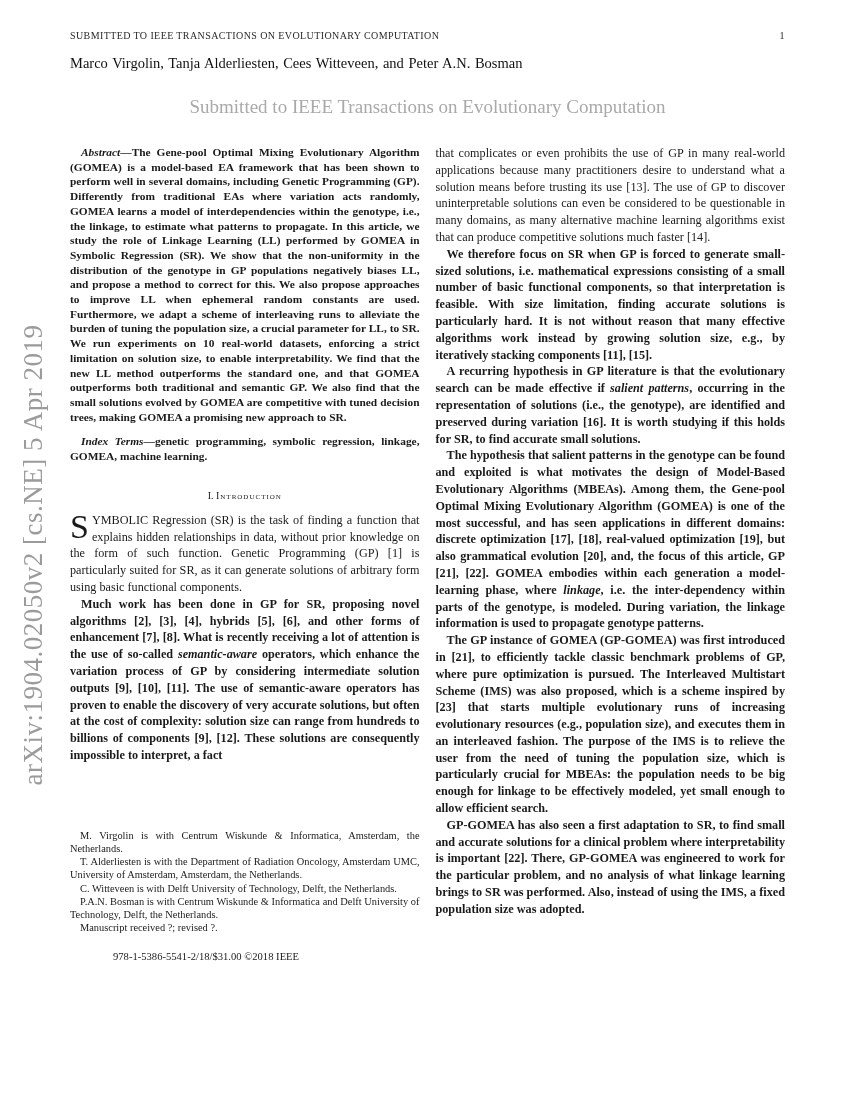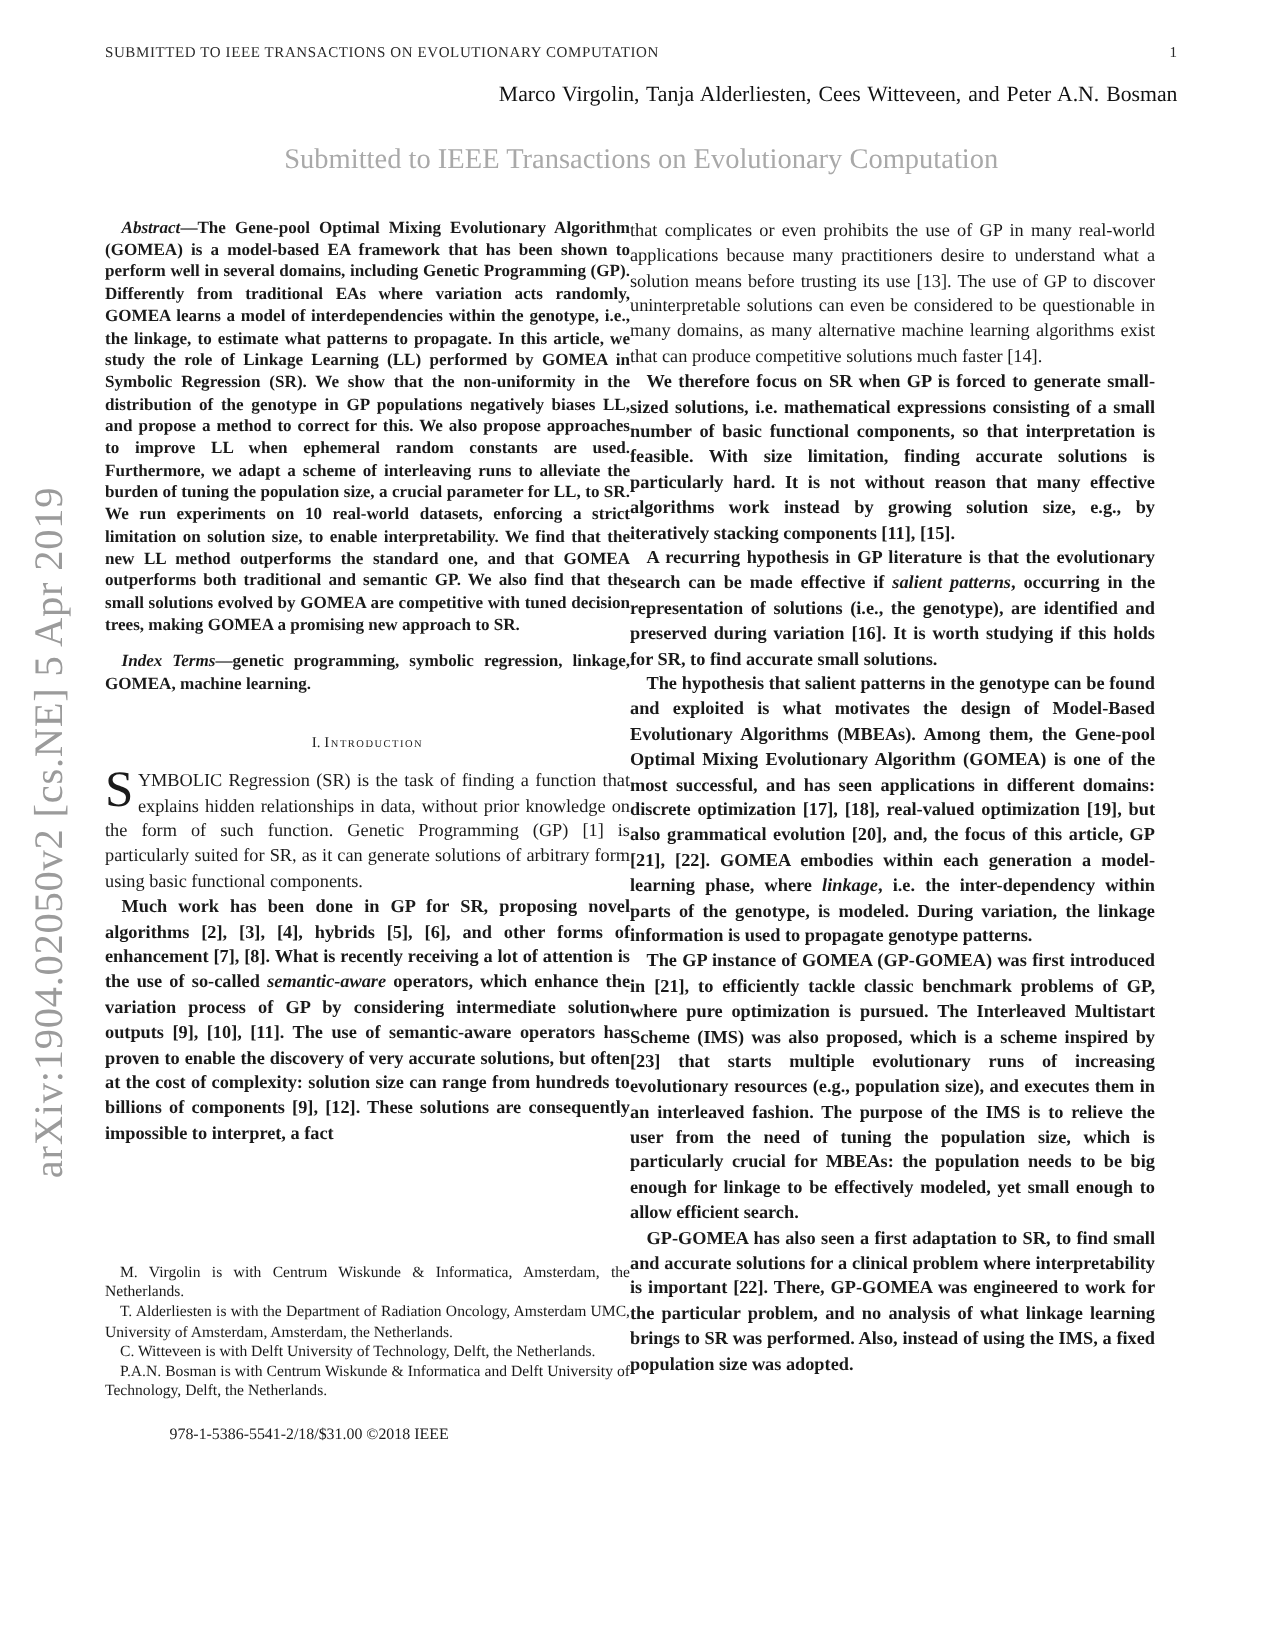--- a/index.html
+++ b/index.html
@@ -29,32 +29,32 @@
     font-size: 27px; color: #9b9b9b;
     letter-spacing: 0.5px;
   }
   
   .title {
     margin-top: 30px;
     text-align: center;
     font-size: 30px; line-height: 43px; font-weight: normal;
   }
   .authors {
-    margin-top: 14px; text-align: right;
+    margin-top: 14px; text-align: left;
     font-size: 14.5px; color: #111;
     word-spacing: 1px;
   }
   .subnote {
     margin-top: 24px; text-align: center;
     font-size: 19px; color: #a9a9a9;
   }
   
   .columns {
     margin-top: 27px;
-    display: flex; gap: 0;
+    display: flex; gap: 16px;
     height: 818px; overflow: hidden;
   }
   .col { width: 350px; display: flex; flex-direction: column; }
   .body-text {
     font-size: 12.2px; line-height: 16.8px;
     text-align: justify;
   }
   .body-text p.indent { text-indent: 11px; font-weight: bold; }
   .abstract {
     font-weight: bold; font-size: 11.4px; line-height: 14.7px;
@@ -119,20 +119,21 @@
         <p><span class="dropcap">S</span><span>YMBOLIC Regression (SR) is the task of finding a function that explains hidden relationships in data, without prior knowledge on the form of such function. Genetic Programming (GP) [1] is particularly suited for SR, as it can generate solutions of arbitrary form using basic functional components.</span></p>
 
         <p class="indent"><span>Much work has been done in GP for SR, proposing novel algorithms [2], [3], [4], hybrids [5], [6], and other forms of enhancement [7], [8]. What is recently receiving a lot of attention is the use of so-called </span><span class="em">semantic-aware</span><span> operators, which enhance the variation process of GP by considering intermediate solution outputs [9], [10], [11]. The use of semantic-aware operators has proven to enable the discovery of very accurate solutions, but often at the cost of complexity: solution size can range from hundreds to billions of components [9], [12]. These solutions are consequently impossible to interpret, a fact</span></p>
       </div>
 
       <div class="footnotes">
         <p>M. Virgolin is with Centrum Wiskunde &amp; Informatica, Amsterdam, the Netherlands.</p>
         <p>T. Alderliesten is with the Department of Radiation Oncology, Amsterdam UMC, University of Amsterdam, Amsterdam, the Netherlands.</p>
         <p>C. Witteveen is with Delft University of Technology, Delft, the Netherlands.</p>
         <p>P.A.N. Bosman is with Centrum Wiskunde &amp; Informatica and Delft University of Technology, Delft, the Netherlands.</p>
+        <p>Manuscript received ?; revised ?.</p>
         <p class="copyright">978-1-5386-5541-2/18/$31.00 ©2018 IEEE</p>
       </div>
     </div>
 
     <div class="col">
       <div class="body-text">
         <p>that complicates or even prohibits the use of GP in many real-world applications because many practitioners desire to understand what a solution means before trusting its use [13]. The use of GP to discover uninterpretable solutions can even be considered to be questionable in many domains, as many alternative machine learning algorithms exist that can produce competitive solutions much faster [14].</p>
         <p class="indent">We therefore focus on SR when GP is forced to generate small-sized solutions, i.e. mathematical expressions consisting of a small number of basic functional components, so that interpretation is feasible. With size limitation, finding accurate solutions is particularly hard. It is not without reason that many effective algorithms work instead by growing solution size, e.g., by iteratively stacking components [11], [15].</p>
 
         <p class="indent"><span>A recurring hypothesis in GP literature is that the evolutionary search can be made effective if </span><span class="em">salient patterns</span><span>, occurring in the representation of solutions (i.e., the genotype), are identified and preserved during variation [16]. It is worth studying if this holds for SR, to find accurate small solutions.</span></p>

